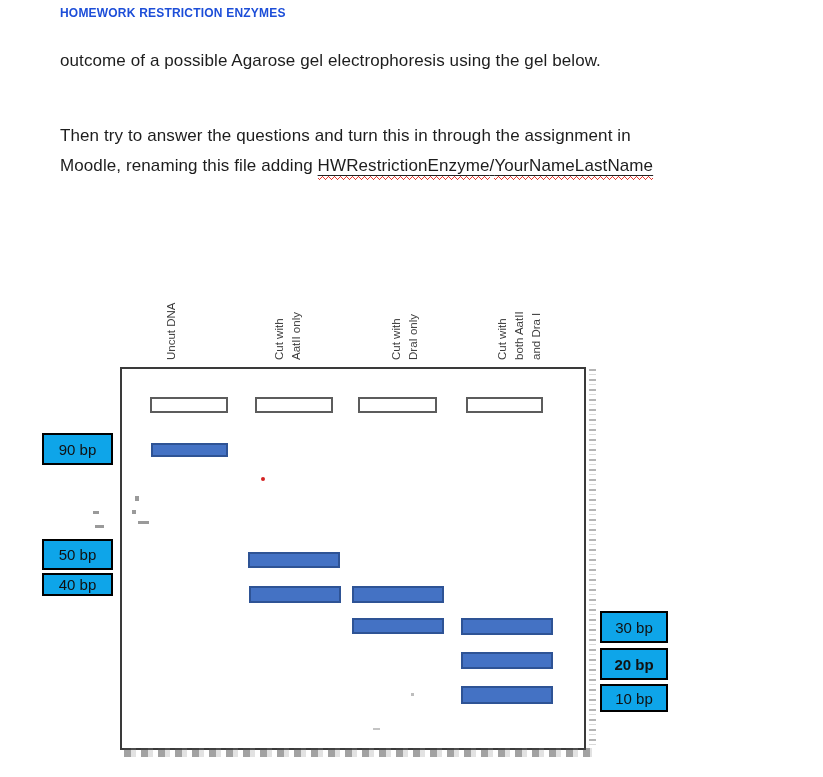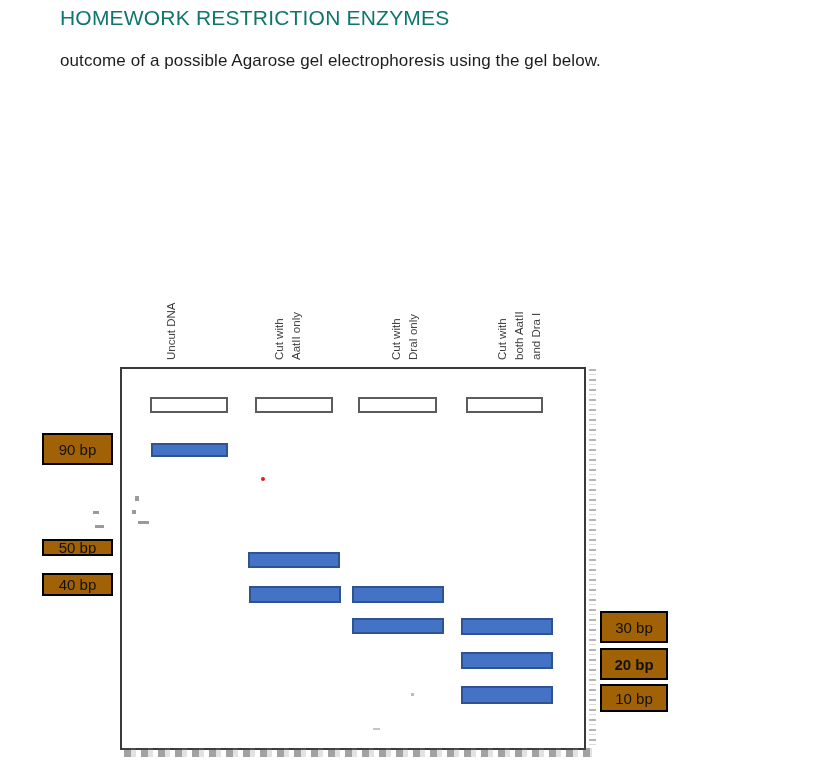--- a/index.html
+++ b/index.html
@@ -2,21 +2,21 @@
 <html><head>
 <meta charset="utf-8">
 <style>
   html,body{margin:0;padding:0;background:#fff;}
   .page{
     position:relative;width:823px;height:777px;background:#ffffff;
     font-family:"Liberation Sans",sans-serif;color:#1c1c1c;overflow:hidden;
   }
   .doc-title{
     position:absolute;left:60px;top:6px;width:740px;
-    font-size:21px;font-weight:400;letter-spacing:.2px;color:#0f766e;
+    font-size:12px;font-weight:700;letter-spacing:.2px;color:#1d4ed8;
   }
   .para{
     position:absolute;left:60px;width:756px;
     font-size:17px;line-height:30px;color:#1d1d1d;letter-spacing:.1px;
   }
   .p1{top:46px;} .p2{top:121px;} .p3{top:196px;}
   .uline{
     text-decoration:underline;text-decoration-thickness:1.3px;
     text-underline-offset:4px;text-decoration-color:#222;
   }
@@ -52,26 +52,26 @@
   }
   .b-l1-90{left:151px;top:443px;width:77px;height:14px;}
   .b-l2-50{left:248px;top:552px;width:92px;height:16px;}
   .b-l2-40{left:249px;top:586px;width:92px;height:17px;}
   .b-l3-40{left:352px;top:586px;width:92px;height:17px;}
   .b-l3-30{left:352px;top:618px;width:92px;height:16px;}
   .b-l4-30{left:461px;top:618px;width:92px;height:17px;}
   .b-l4-20{left:461px;top:652px;width:92px;height:17px;}
   .b-l4-10{left:461px;top:686px;width:92px;height:18px;}
   .marker{
-    position:absolute;border:2px solid #000;background:#a16207;box-sizing:border-box;
+    position:absolute;border:2px solid #000;background:#0ea5e9;box-sizing:border-box;
     display:flex;align-items:center;justify-content:center;
     font-size:15px;color:#111;
   }
   .m90{left:42px;top:433px;width:71px;height:32px;}
-  .m50{left:42px;top:539px;width:71px;height:17px;text-align:right;}
+  .m50{left:42px;top:539px;width:71px;height:31px;text-align:right;}
   .m40{left:42px;top:573px;width:71px;height:23px;}
   .m30{left:600px;top:611px;width:68px;height:32px;}
   .m20{left:600px;top:648px;width:68px;height:32px;font-weight:bold;}
   .m10{left:600px;top:684px;width:68px;height:28px;}
   
   .red-dot{
     position:absolute;left:261px;top:477px;width:4px;height:4px;
     background:#d42222;border-radius:50%;
   }
   .artifact-col{
@@ -101,20 +101,24 @@
 <body>
 
 <div class="page">
 
   <div class="doc-title">HOMEWORK RESTRICTION ENZYMES</div>
 
   <div class="para p1">
     <div>outcome of a possible Agarose gel electrophoresis using the gel below.</div>
   </div>
 
+  <div class="para p2">
+    <div>Then try to answer the questions and turn this in through the assignment in</div>
+    <div><span>Moodle, renaming this file adding </span><span class="uline"><span class="spell">HWRestrictionEnzyme</span><span>/</span><span class="spell">YourNameLastName</span></span></div>
+  </div>
 
 
   <div class="lane-label ll1">
     <div>Uncut DNA</div>
   </div>
   <div class="lane-label ll2">
     <div>Cut with</div>
     <div>AatII only</div>
   </div>
   <div class="lane-label ll3">

